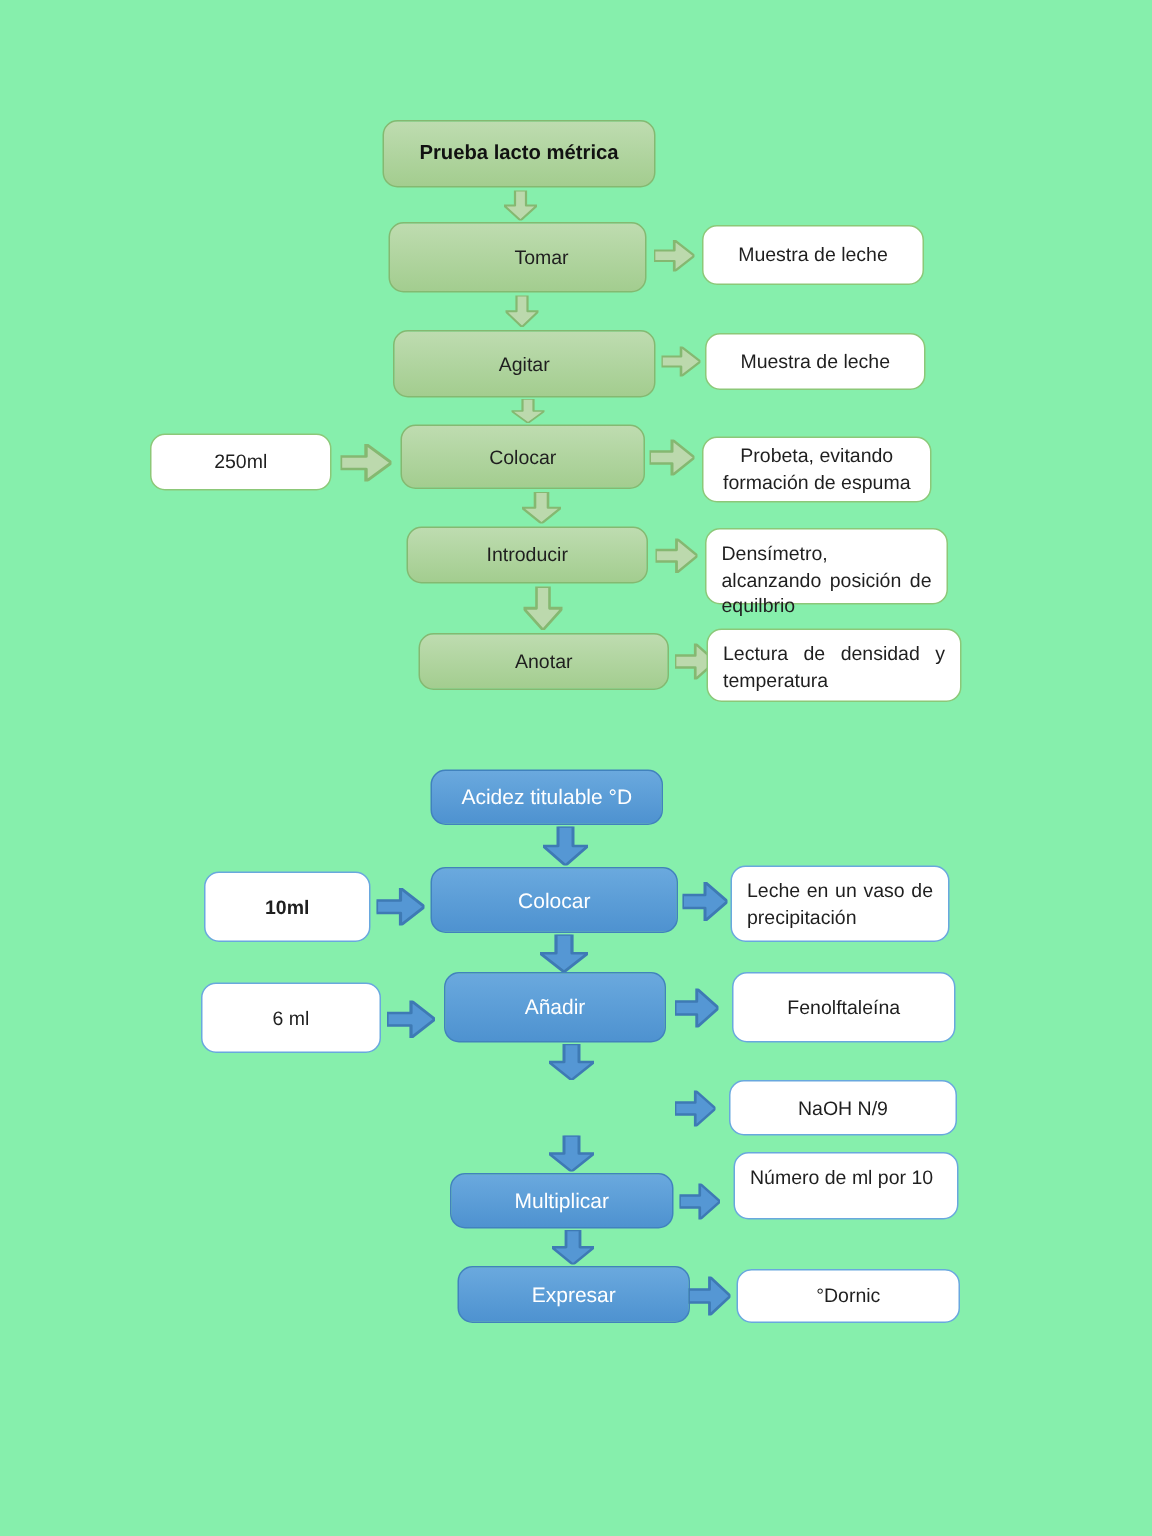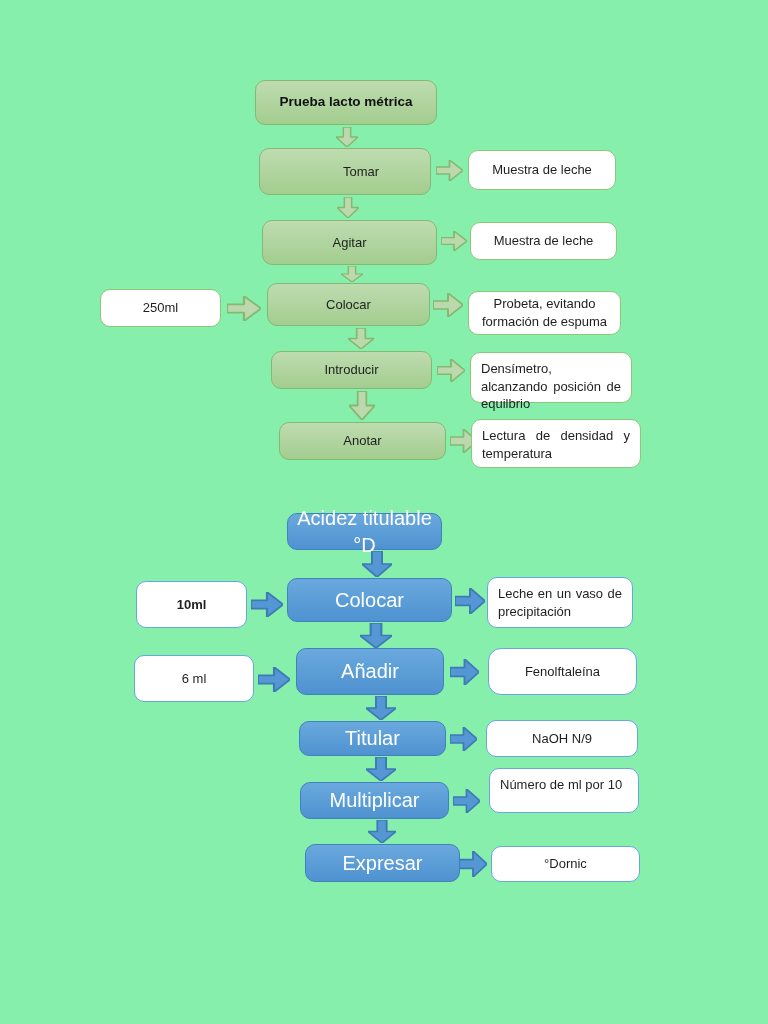--- a/index.html
+++ b/index.html
@@ -32,21 +32,21 @@
     background:#ffffff;
     border:1.6px solid #8cc878;
     border-radius:10px;
     padding:4px 10px;
   }
   
   .bstep{
     background:linear-gradient(180deg,#6aa9de 0%,#4e92d0 100%);
     border:1.5px solid #4182bd;
     border-radius:10px;
-    color:#ffffff;font-size:20px;
+    color:#ffffff;font-size:14px;
   }
   
   .bout{
     background:#ffffff;
     border:1.6px solid #69a8de;
     border-radius:10px;
     padding:4px 10px;
   }
   .just{text-align:justify;display:block;padding-top:7px;}
   .arr{position:absolute;display:block;}
@@ -84,21 +84,21 @@
   #b-i0    {left:136px;top:581px;width:111px;height:47px;font-weight:bold;}
   #ba-ri0  {left:251px;top:592px;width:32px;height:25px;}
   #b-s0    {left:287px;top:578px;width:165px;height:44px;}
   #ba-r0   {left:455px;top:588px;width:30px;height:26px;}
   #b-o0    {left:487px;top:577px;width:146px;height:51px;}
   #ba-d1   {left:360px;top:623px;width:32px;height:25px;}
   #b-i1    {left:134px;top:655px;width:120px;height:47px;}
   #ba-ri1  {left:258px;top:667px;width:32px;height:25px;}
   #b-s1    {left:296px;top:648px;width:148px;height:47px;}
   #ba-r1   {left:450px;top:659px;width:29px;height:26px;}
-  #b-o1    {left:488px;top:648px;width:149px;height:47px;border-radius:13px;}
+  #b-o1    {left:488px;top:648px;width:149px;height:47px;}
   #ba-d2   {left:366px;top:696px;width:30px;height:24px;}
   #b-s2    {left:299px;top:721px;width:147px;height:35px;}
   #ba-r2   {left:450px;top:727px;width:27px;height:24px;}
   #b-o2    {left:486px;top:720px;width:152px;height:37px;}
   #ba-d3   {left:366px;top:757px;width:30px;height:24px;}
   #b-s3    {left:300px;top:782px;width:149px;height:37px;}
   #ba-r3   {left:453px;top:789px;width:27px;height:24px;}
   #b-o3    {left:489px;top:768px;width:150px;height:45px;}
   #ba-d4   {left:368px;top:820px;width:28px;height:23px;}
   #b-s4    {left:305px;top:844px;width:155px;height:38px;}
@@ -193,21 +193,20 @@
   <div class="node bstep" id="b-s1">Añadir</div>
   <svg class="arr arr-b" id="ba-r1" viewBox="0 0 24 24" preserveAspectRatio="none">
       <polygon points="0,8 12,8 12,0 24,12 12,24 12,16 0,16"></polygon>
     </svg>
   <div class="node bout" id="b-o1">Fenolftaleína</div>
 
   <svg class="arr arr-b" id="ba-d2" viewBox="0 0 24 24" preserveAspectRatio="none">
       <polygon points="8,0 16,0 16,12 24,12 12,24 0,12 8,12"></polygon>
     </svg>
 
-  <div class="node bstep" id="b-s2">Titular</div>
   <svg class="arr arr-b" id="ba-r2" viewBox="0 0 24 24" preserveAspectRatio="none">
       <polygon points="0,8 12,8 12,0 24,12 12,24 12,16 0,16"></polygon>
     </svg>
   <div class="node bout" id="b-o2">NaOH N/9</div>
 
   <svg class="arr arr-b" id="ba-d3" viewBox="0 0 24 24" preserveAspectRatio="none">
       <polygon points="8,0 16,0 16,12 24,12 12,24 0,12 8,12"></polygon>
     </svg>
 
   <div class="node bstep" id="b-s3">Multiplicar</div>

